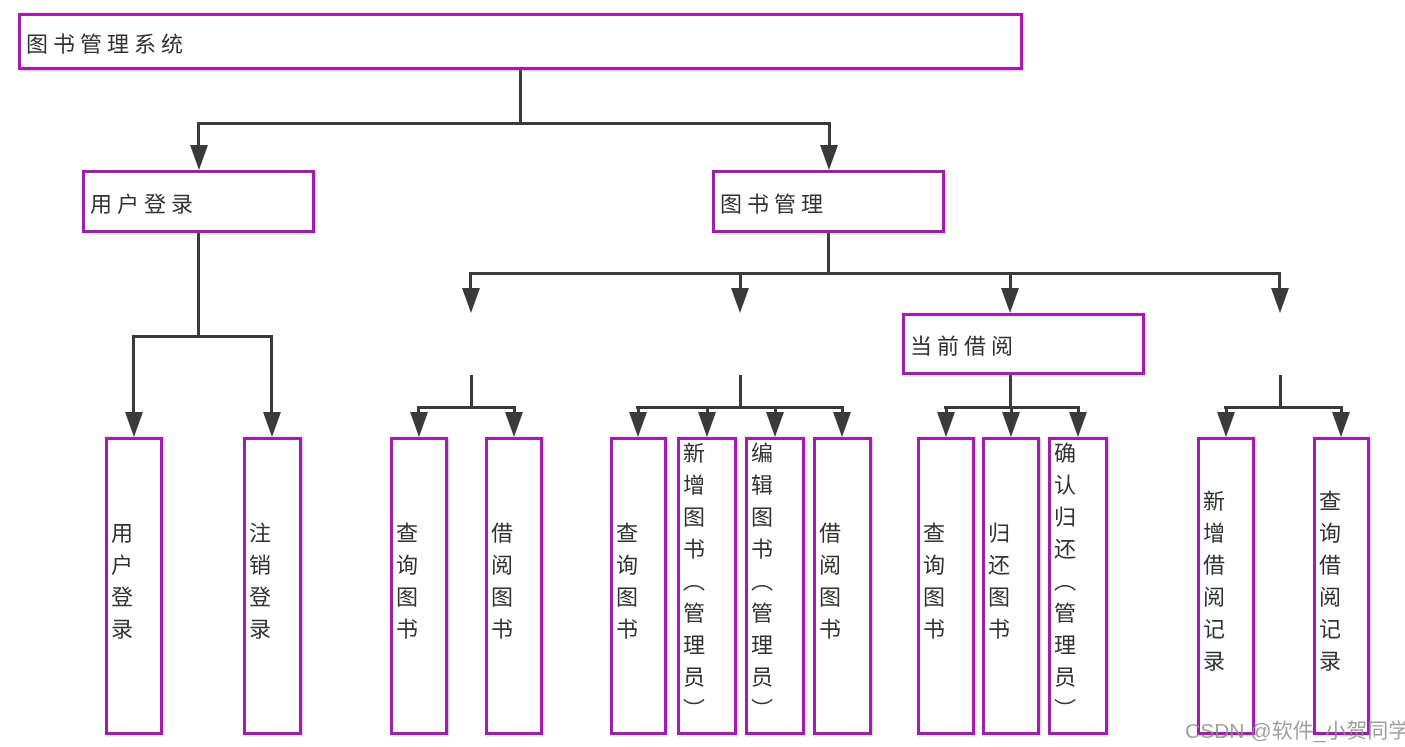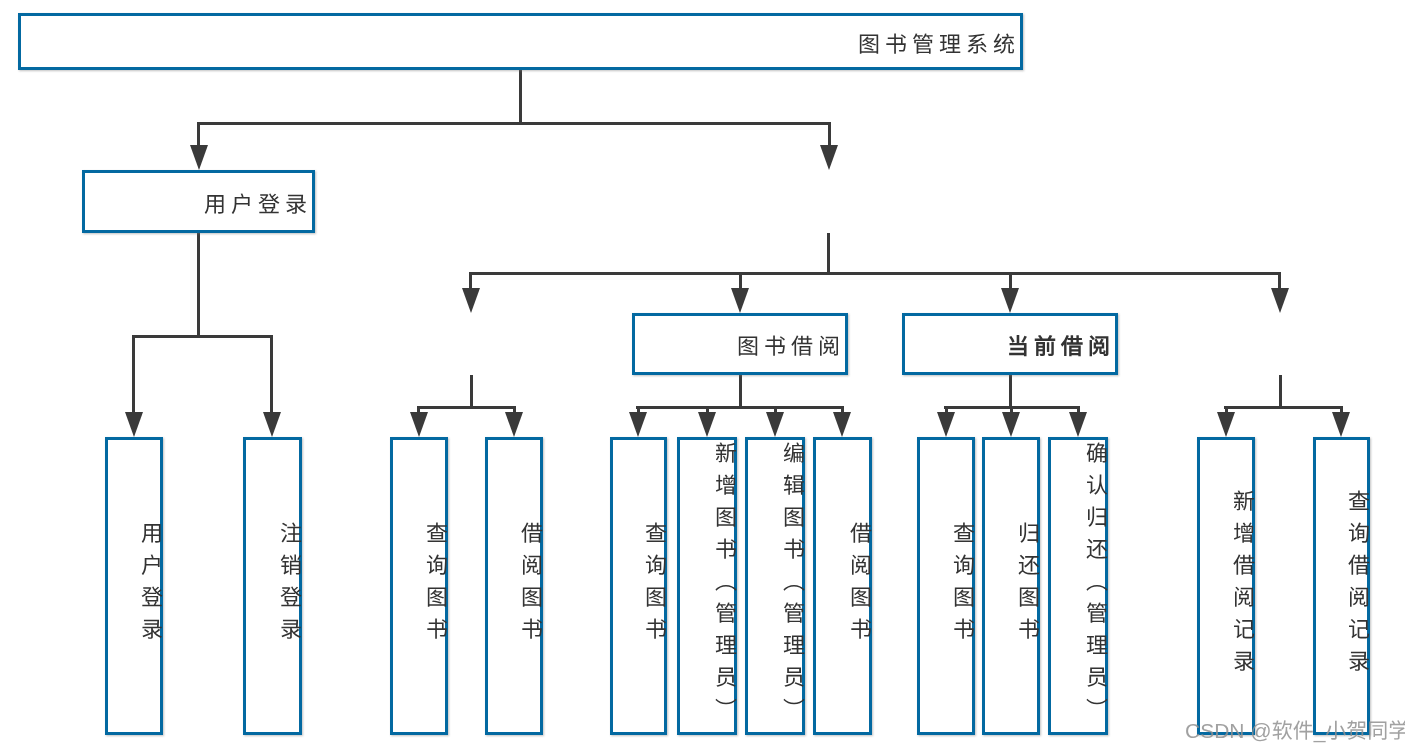--- a/index.html
+++ b/index.html
@@ -8,25 +8,25 @@
     width: 1405px;
     height: 747px;
     background: #ffffff;
     font-family: "Liberation Sans", sans-serif;
     overflow: hidden;
   }
   .box {
     position: absolute;
     box-sizing: border-box;
     background: #ffffff;
-    border: 3px solid #0369a1;
+    border: 3px solid #a21caf;
     box-shadow: 1px 1px 2px rgba(120,120,120,0.45);
     display: flex;
     align-items: center;
-    justify-content: flex-end;
+    justify-content: flex-start;
     color: #333333;
     z-index: 2;
   }
   .box.h span {
     font-size: 22px;
     letter-spacing: 5px;
     text-indent: 5px;
     white-space: nowrap;
     color: #333333;
   }
@@ -71,43 +71,43 @@
   <div class="vline" style="left:519px; top:70px; height:52px;"></div>
   <div class="hline" style="left:197px; top:122px; width:634px;"></div>
   <div class="vline" style="left:197px; top:122px; height:23px;"></div>
   <div class="arrow" style="left:190px; top:145px;"></div>
   <div class="vline" style="left:828px; top:122px; height:23px;"></div>
   <div class="arrow" style="left:820px; top:145px;"></div>
 
   <div class="box h" style="left:82px; top:170px; width:233px; height:63px;">
     <span>用户登录</span>
   </div>
+  <div class="box h" style="left:712px; top:170px; width:233px; height:63px;">
+    <span>图书管理</span>
+  </div>
 
   <div class="vline" style="left:197px; top:233px; height:105px;"></div>
   <div class="hline" style="left:132px; top:335px; width:141px;"></div>
   <div class="vline" style="left:132px; top:335px; height:77px;"></div>
   <div class="arrow" style="left:125px; top:412px;"></div>
   <div class="vline" style="left:270px; top:335px; height:77px;"></div>
   <div class="arrow" style="left:263px; top:412px;"></div>
 
   <div class="vline" style="left:827px; top:233px; height:42px;"></div>
   <div class="hline" style="left:469px; top:272px; width:812px;"></div>
   <div class="vline" style="left:469px; top:272px; height:16px;"></div>
   <div class="arrow" style="left:462px; top:288px;"></div>
   <div class="vline" style="left:739px; top:272px; height:16px;"></div>
   <div class="arrow" style="left:731px; top:288px;"></div>
   <div class="vline" style="left:1009px; top:272px; height:16px;"></div>
   <div class="arrow" style="left:1001px; top:288px;"></div>
   <div class="vline" style="left:1278px; top:272px; height:16px;"></div>
   <div class="arrow" style="left:1271px; top:288px;"></div>
 
-  <div class="box h" style="left:632px; top:313px; width:216px; height:62px;">
-    <span>图书借阅</span>
-  </div>
-  <div class="box h" style="left:902px; top:313px; width:216px; height:62px;font-weight:bold;">
+  <div class="box h" style="left:902px; top:313px; width:243px; height:62px;">
     <span>当前借阅</span>
   </div>
 
   <div class="vline" style="left:470px; top:375px; height:34px;"></div>
   <div class="hline" style="left:417px; top:406px; width:99px;"></div>
   <div class="vline" style="left:417px; top:406px; height:6px;"></div>
   <div class="arrow" style="left:410px; top:412px;"></div>
   <div class="vline" style="left:513px; top:406px; height:6px;"></div>
   <div class="arrow" style="left:505px; top:412px;"></div>
 

